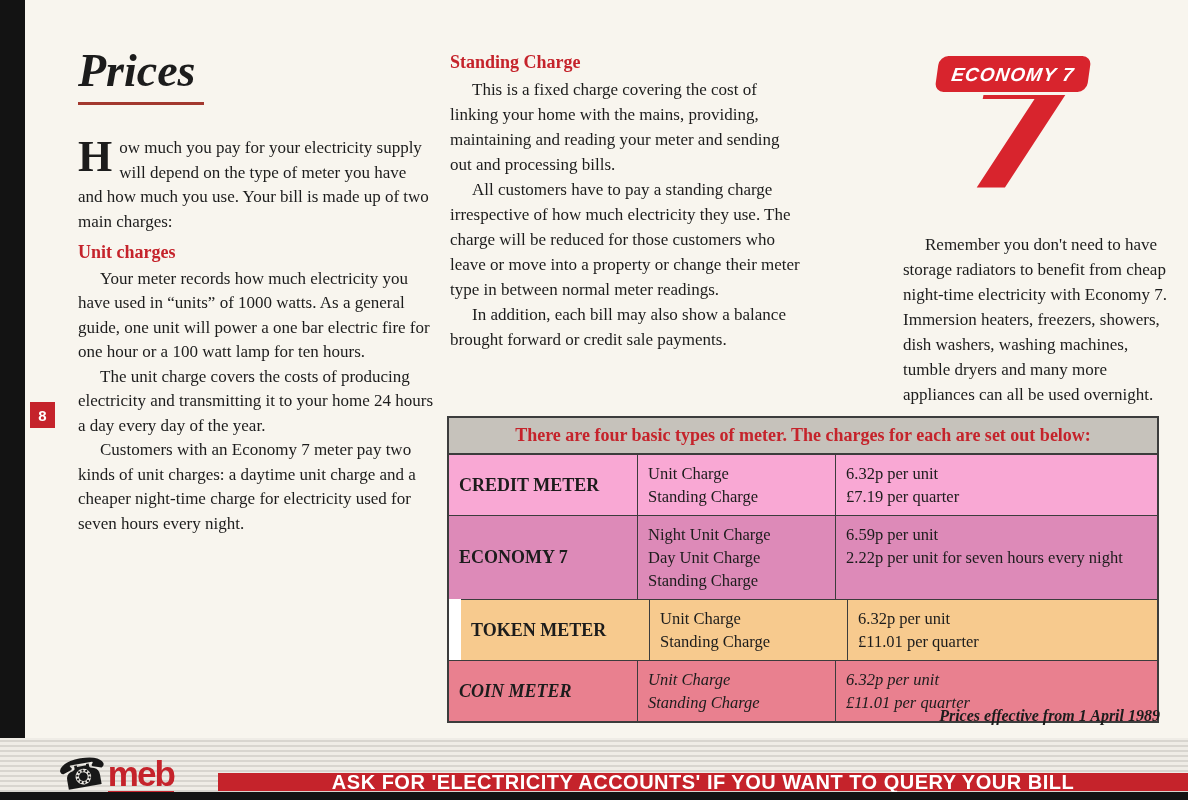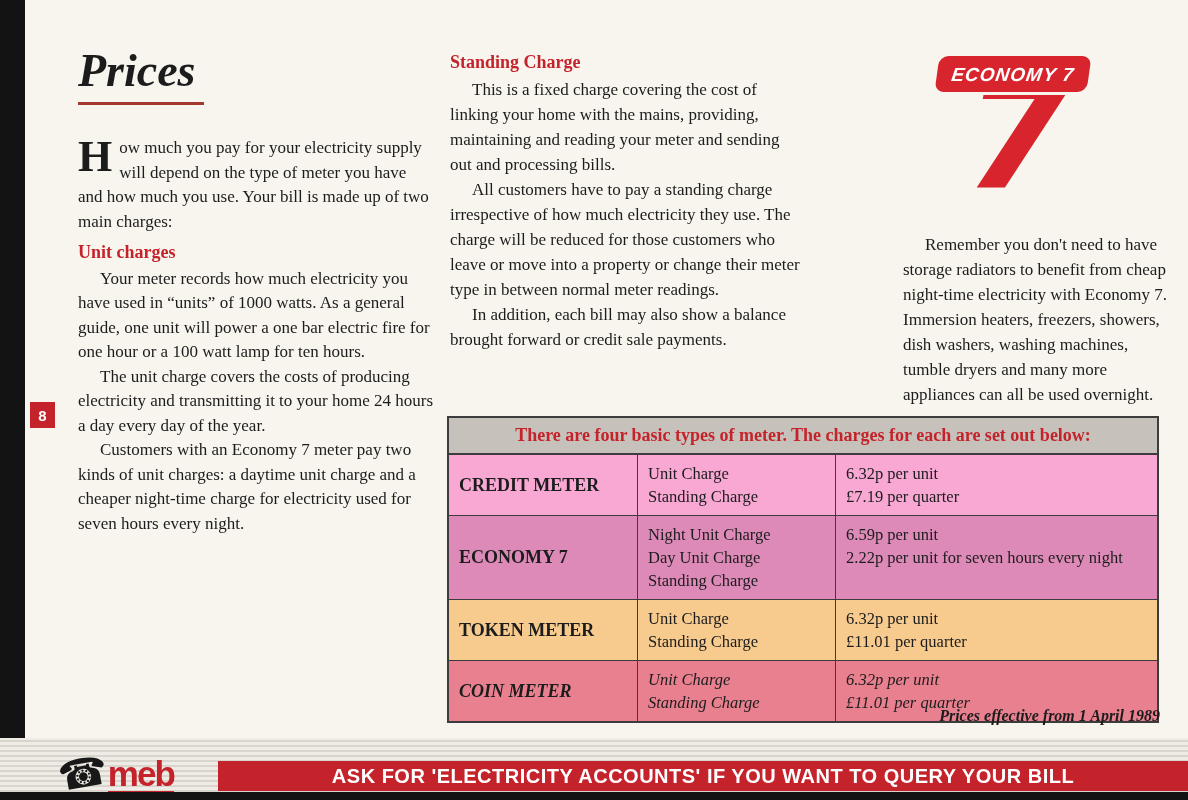--- a/index.html
+++ b/index.html
@@ -72,35 +72,35 @@
     text-align:center; padding:7px 4px; border-bottom:1px solid #3c3c3c;
   }
   .t-row { display:flex; border-top:1px solid #3c3c3c; }
   .t-row:first-of-type { border-top:none; }
   .t-cell { padding:7px 10px; line-height:23px; }
   .t-meter { width:188px; font-weight:bold; font-size:18px; display:flex; align-items:center; }
   .t-charges { width:198px; border-left:1px solid #3c3c3c; }
   .t-values { flex:1; border-left:1px solid #3c3c3c; }
   .row-credit  { background:#f9a8d4;font-family:Liberation Serif, serif; }
   .row-economy { background:#dd8ab8; }
-  .row-token   { background:#f7ca8e; }
+  .row-token   { background:#f7ca8e;margin-left:12px; }
   .row-coin    { background:#e9808f;font-style:italic; }
 
   .caption {
     position:absolute; right:28px; top:707px;
     font-style:italic; font-weight:bold; font-size:16px;
   }
 
   
   .footer {
     position:absolute; left:0; bottom:8px; width:100%; height:54px;
     background:repeating-linear-gradient(0deg, #d8d5cf 0px, #d8d5cf 2px, #efece6 2px, #efece6 5px);
   }
   .footer-red {
-    position:absolute; left:218px; right:0; bottom:1px; height:30px;
+    position:absolute; left:218px; right:0; bottom:1px; height:18px;
     background:#c5232b; display:flex; align-items:center; justify-content:center;
   }
   .footer-red span {
     color:#fff; font-family:"Liberation Sans",sans-serif; font-weight:bold;
     font-size:20px; letter-spacing:0.5px;
   }
   .meb {
     position:absolute; left:58px; bottom:-2px; display:flex; align-items:flex-end;
   }
   .meb .phone { font-size:40px; line-height:1; color:#181818; transform:rotate(-10deg); }

